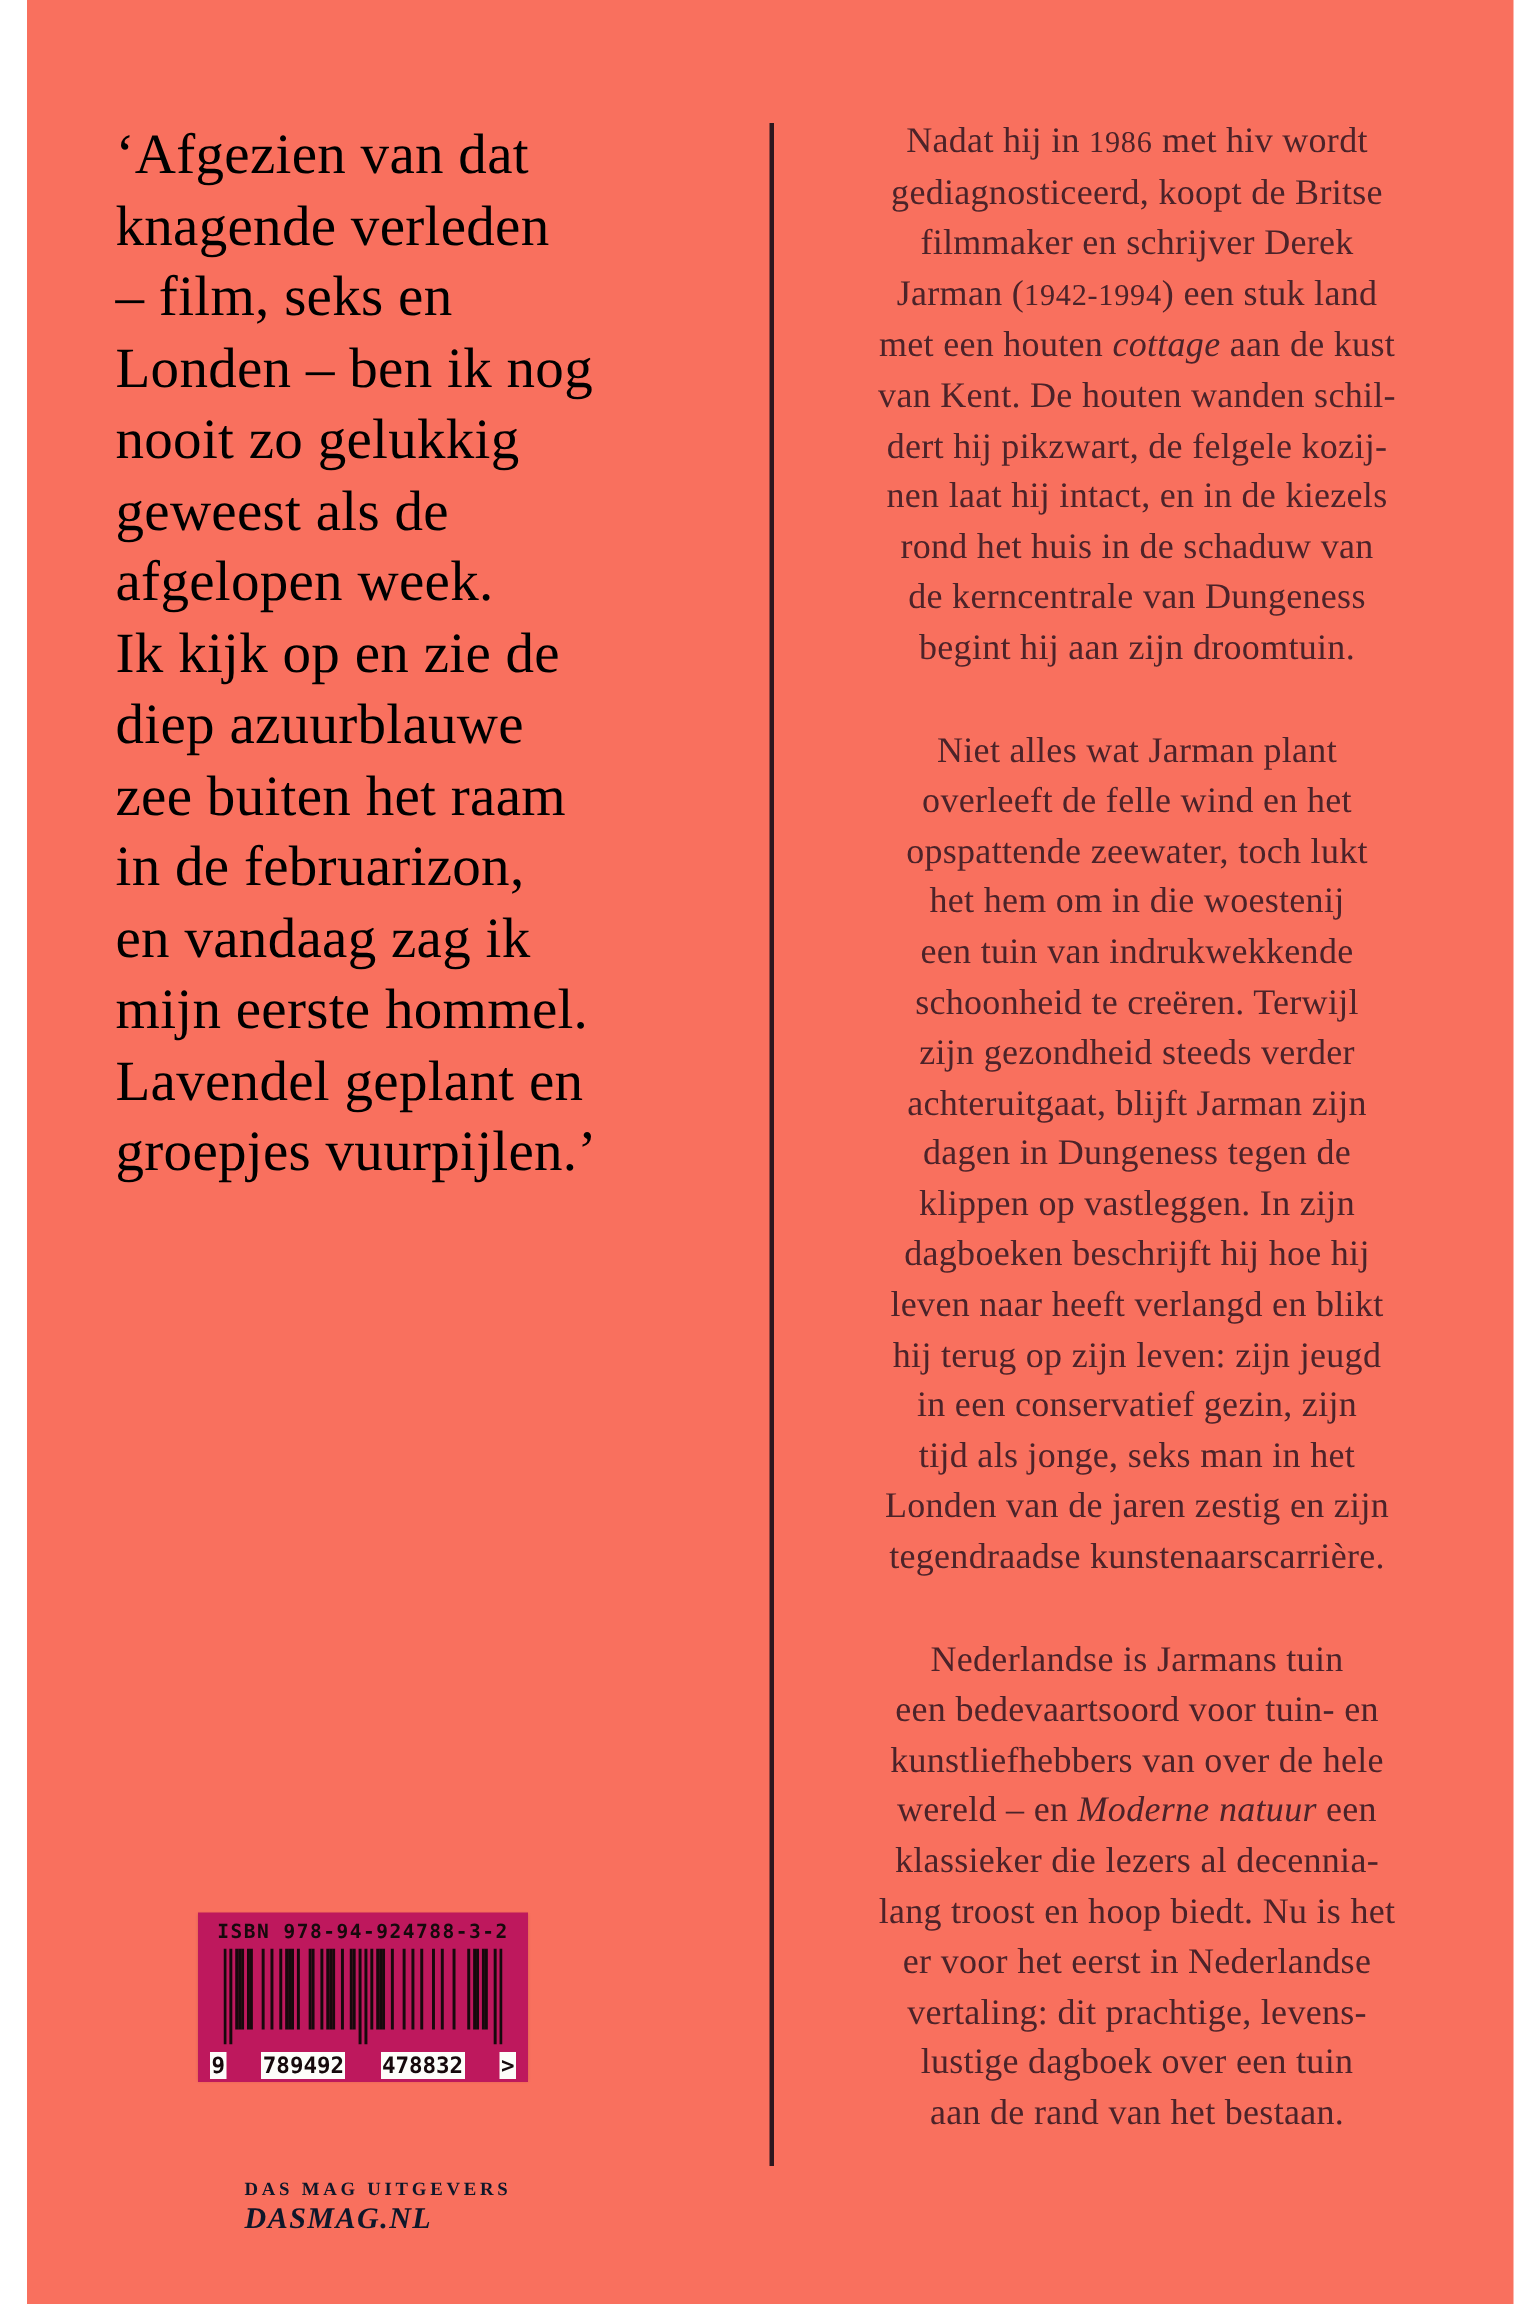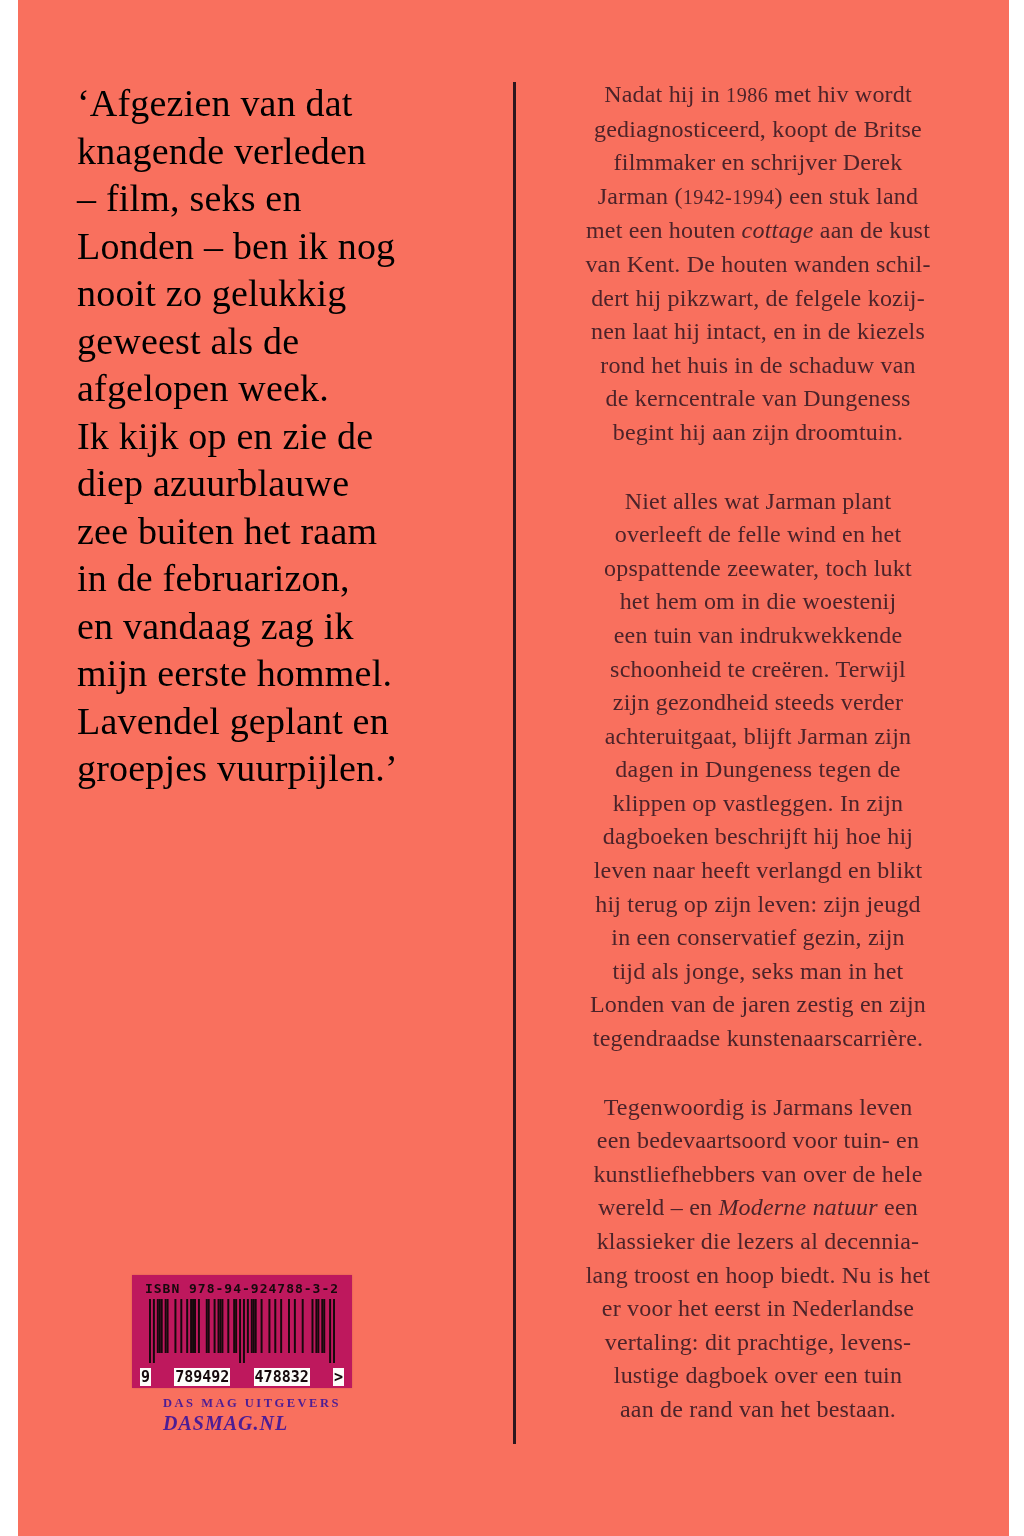--- a/index.html
+++ b/index.html
@@ -42,21 +42,21 @@
     font-size:13px;letter-spacing:1px;color:#16090c;white-space:nowrap;
   }
   .bars{display:block;margin:3px auto 0 auto;}
   .digits-row{
     position:absolute;left:8px;right:8px;bottom:2px;
     display:flex;justify-content:space-between;align-items:flex-end;
     font-family:"DejaVu Sans Mono", monospace;font-weight:bold;
     font-size:15px;color:#16090c;background:transparent;
   }
   .digits-row span{background:#fdfdfa;padding:0 1px;}
-  .publisher{position:absolute;left:145px;top:1396px;color:#4c1d95;}
+  .publisher{position:absolute;left:145px;top:1452px;color:#0f172a;}
   .pub-imprint{
     font-weight:bold;font-size:12.5px;letter-spacing:2.5px;white-space:nowrap;
   }
   .pub-site{
     font-weight:bold;font-size:20px;letter-spacing:1px;margin-top:1px;white-space:nowrap;font-style:italic;
   }
 </style>
 </head>
 <body>
 
@@ -112,21 +112,21 @@
         <div><span>klippen op vastleggen. In zijn</span></div>
         <div><span>dagboeken beschrijft hij hoe hij</span></div>
         <div><span>leven naar heeft verlangd en blikt</span></div>
         <div><span>hij terug op zijn leven: zijn jeugd</span></div>
         <div><span>in een conservatief gezin, zijn</span></div>
         <div><span>tijd als jonge, seks man in het</span></div>
         <div><span>Londen van de jaren zestig en zijn</span></div>
         <div><span>tegendraadse kunstenaarscarrière.</span></div>
       </div>
       <div class="para">
-        <div><span>Tegenwoordig is Jarmans leven</span></div>
+        <div><span>Nederlandse is Jarmans tuin</span></div>
         <div><span>een bedevaartsoord voor tuin- en</span></div>
         <div><span>kunstliefhebbers van over de hele</span></div>
         <div><span>wereld – en </span><span class="it">Moderne natuur</span><span> een</span></div>
         <div><span>klassieker die lezers al decennia-</span></div>
         <div><span>lang troost en hoop biedt. Nu is het</span></div>
         <div><span>er voor het eerst in Nederlandse</span></div>
         <div><span>vertaling: dit prachtige, levens-</span></div>
         <div><span>lustige dagboek over een tuin</span></div>
         <div><span>aan de rand van het bestaan.</span></div>
       </div>

